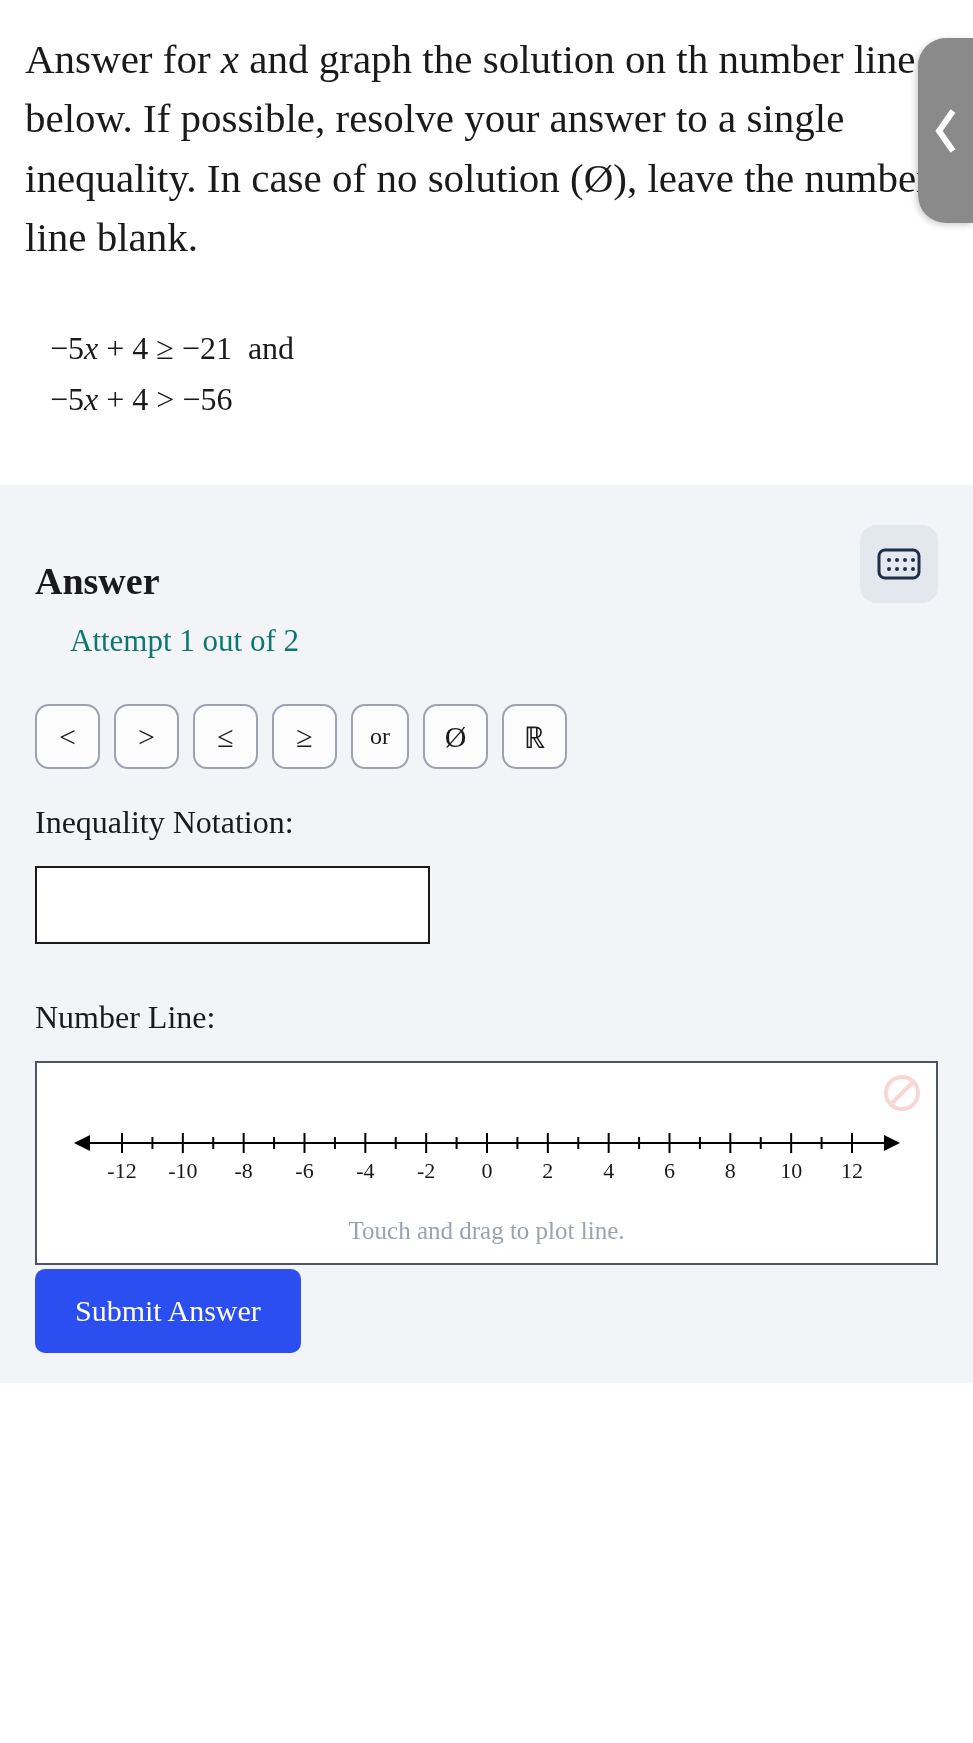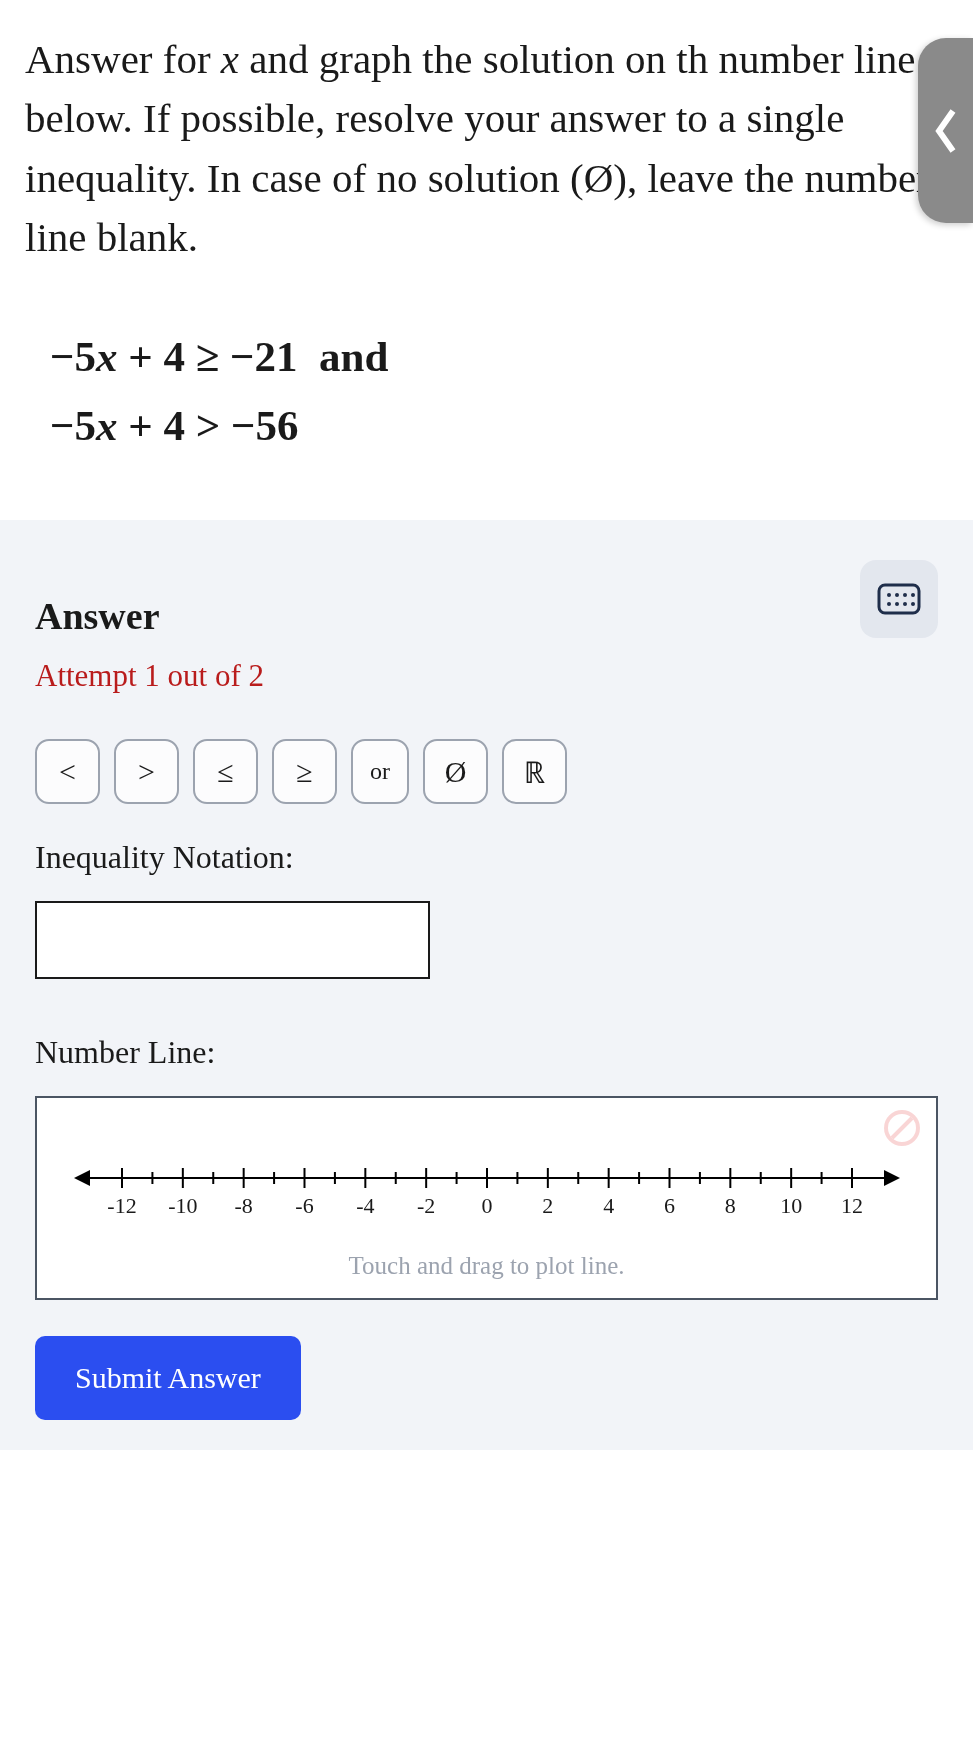--- a/index.html
+++ b/index.html
@@ -13,24 +13,23 @@
   overflow: hidden;
 }
 .content { padding: 30px 25px 0 25px; }
 .prompt {
   font-size: 41px;
   line-height: 1.45;
   color: #1a1a1a;
 }
 .math-block {
   margin: 55px 0 0 25px;
-  font-size: 43px;
+  font-size: 32px;
   line-height: 1.6;
   font-family: 'Cambria Math', Georgia, serif;
-  font-weight: bold;
 }
 .math-block .ital { font-style: italic; }
 .side-tab {
   position: absolute;
   right: 0;
   top: 38px;
   width: 55px;
   height: 185px;
   background: #8a8a8a;
   border-radius: 28px 0 0 28px;
@@ -52,21 +51,22 @@
   border-radius: 16px;
   width: 78px;
   height: 78px;
   display: flex;
   align-items: center;
   justify-content: center;
 }
 .attempt {
   margin-top: 20px;
   font-size: 31px;
-  color: #b91c1c;
+  color: #0f766e;
+  margin-left: 35px;
 }
 .op-row {
   display: flex;
   gap: 14px;
   margin-top: 45px;
 }
 .op-btn {
   width: 65px;
   height: 65px;
   border: 2px solid #9ca3af;
@@ -115,21 +115,21 @@
   margin-top: 24px;
   font-family: Georgia, serif;
 }
 .submit-btn {
   background: #2b4ef0;
   color: #fff;
   border: none;
   border-radius: 10px;
   font-size: 30px;
   padding: 25px 40px;
-  margin-top: 36px;
+  margin-top: 4px;
   font-family: Georgia, serif;
   display: inline-block;
 }
 </style>
 </head>
 <body>
 
 <div class="side-tab">
   <svg width="30" height="50" viewBox="0 0 30 50">
     <polyline points="22,5 8,25 22,45"></polyline>

